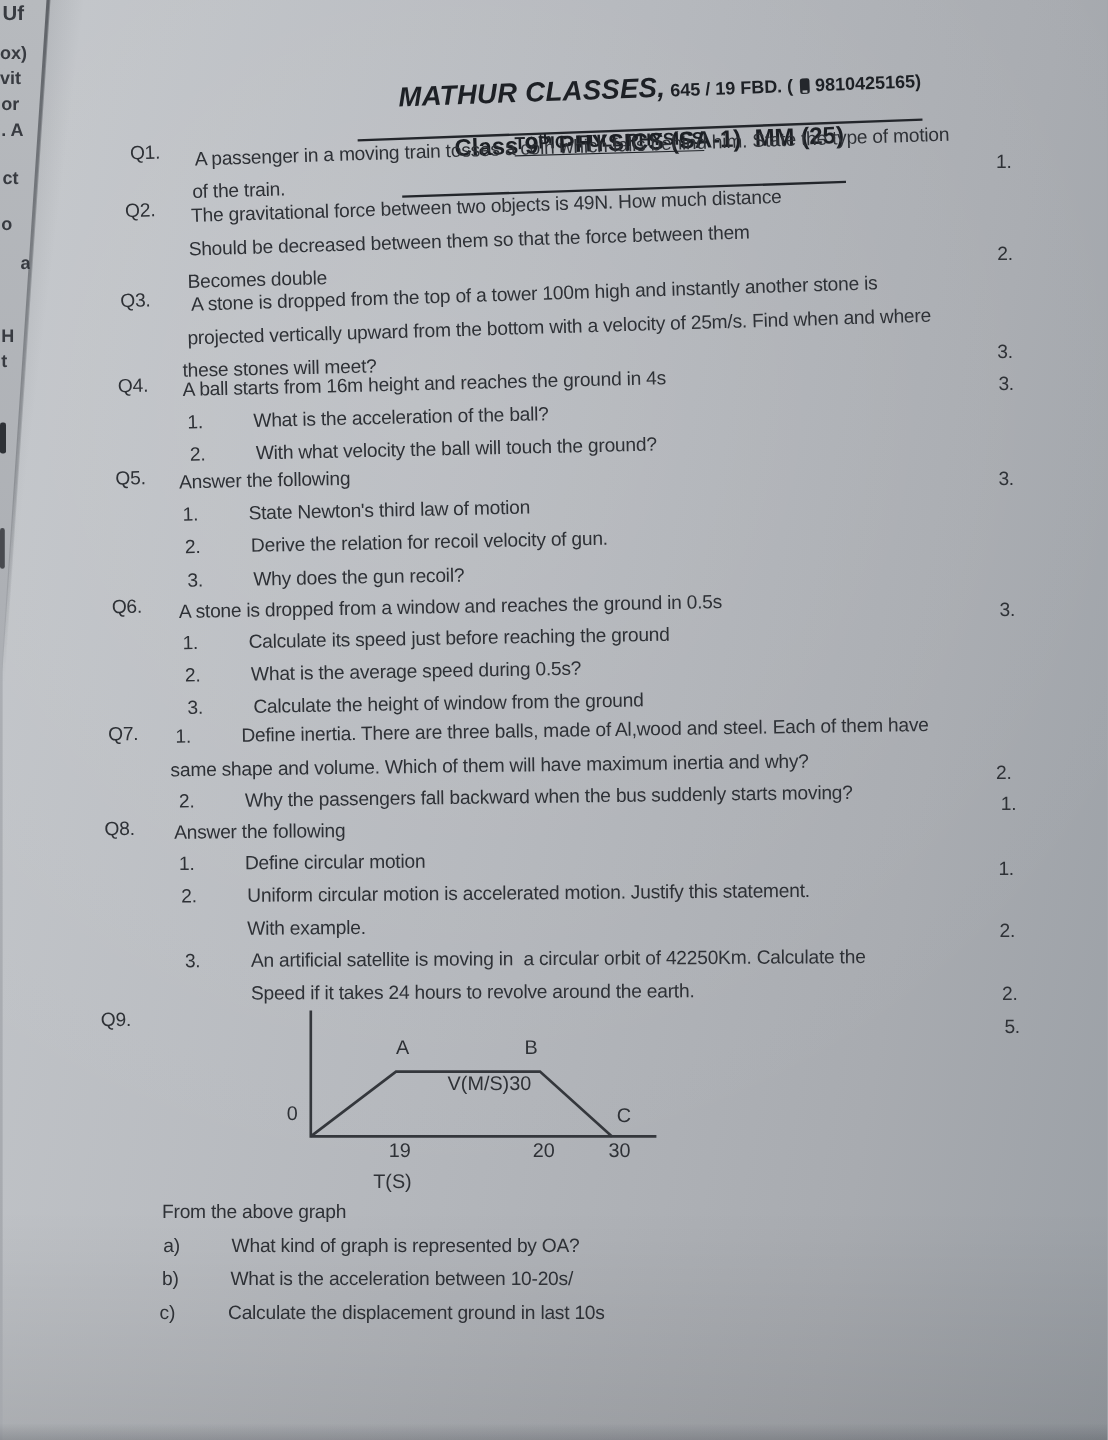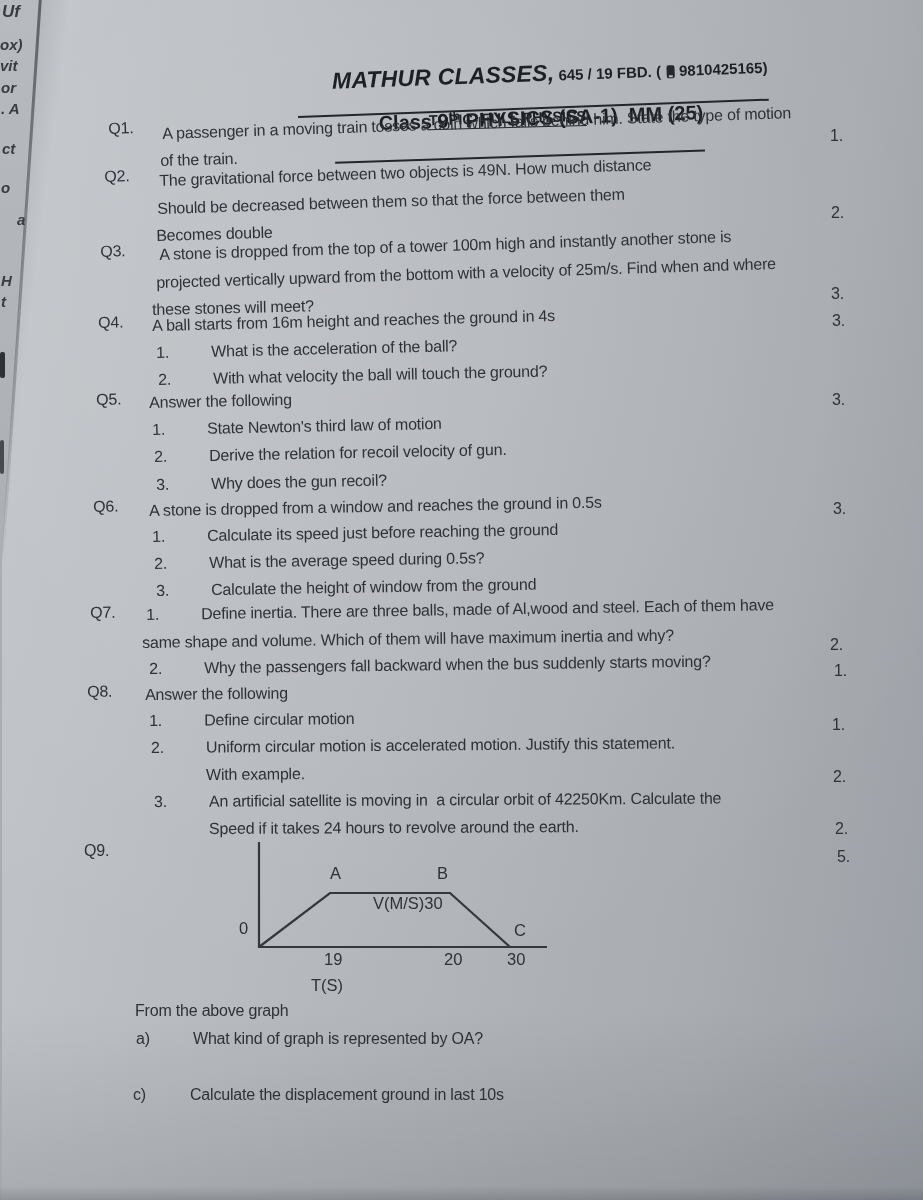--- a/index.html
+++ b/index.html
@@ -6,21 +6,21 @@
   body{
     width:923px;height:1200px;overflow:hidden;
     background:#9ea2a8;
     font-family:"Liberation Sans",sans-serif;
   }
   .photo{position:relative;width:923px;height:1200px;background:#a9acb1;}
 
   
   .strip{position:absolute;left:0;top:0;width:70px;height:1200px;
     background:linear-gradient(to bottom,#b7babe,#abaeb3 50%,#a6a9ae);}
-  .frag{position:absolute;font-weight:bold;color:#383b41;font-size:15px;white-space:pre;font-style:italic;}
+  .frag{position:absolute;font-weight:bold;color:#383b41;font-size:15px;white-space:pre;}
 
   
   .sheet{position:absolute;left:0;top:0;width:923px;height:1200px;
     clip-path:polygon(40px 0, 100% 0, 100% 100%, 2px 100%, 2px 560px);
     background:
       linear-gradient(97deg, rgba(70,74,80,0.28), rgba(70,74,80,0) 70px),
       radial-gradient(120% 90% at 38% 28%, rgba(255,255,255,0.10), rgba(0,0,0,0) 62%),
       linear-gradient(to bottom, rgba(0,0,0,0) 84%, rgba(0,0,0,0.10)),
       linear-gradient(100deg,#c3c6ca,#b4b7bc 45%,#a8abb0 78%,#9ba0a6);
   }
@@ -162,19 +162,20 @@
       <span class="gl" style="left:9px;top:84px">0</span>
       <span class="gl" style="left:284px;top:86px">C</span>
       <span class="gl" style="left:94px;top:115px">19</span>
       <span class="gl" style="left:214px;top:115px">20</span>
       <span class="gl" style="left:277px;top:115px">30</span>
       <span class="gl" style="left:81px;top:141px">T(S)</span>
     </div>
 
     <div class="ln" style="left:135px;top:1002px">From the above graph</div>
     <div class="ln" style="left:136px;top:1030px"><span class="fn">a)</span><span>What kind of graph is represented by OA?</span></div>
+    <div class="ln" style="left:135px;top:1058px"><span class="fn">b)</span><span>What is the acceleration between 10-20s/</span></div>
     <div class="ln" style="left:133px;top:1086px"><span class="fn">c)</span><span>Calculate the displacement ground in last 10s</span></div>
 
   </div>
 
   <div class="edge"></div>
   <div class="bottom-shade"></div>
 </div>
 
 </body></html>

